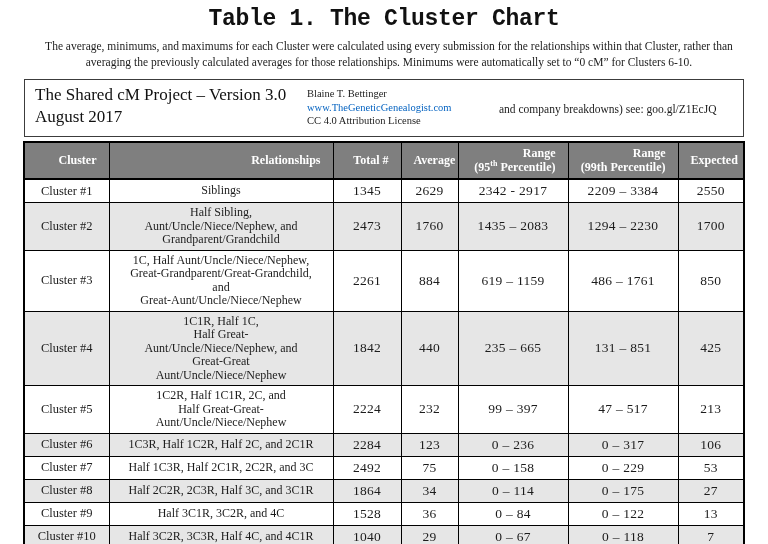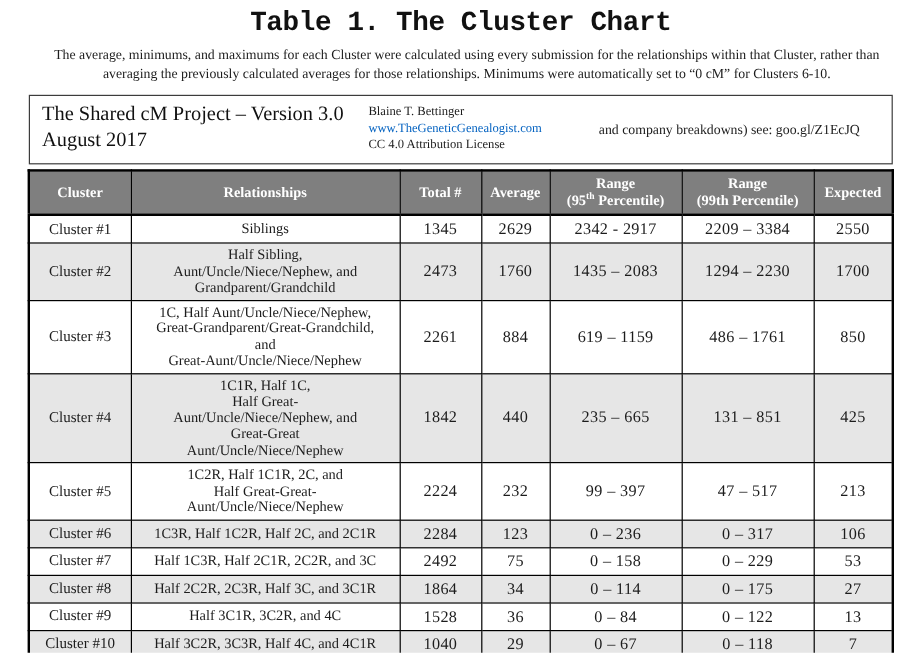--- a/index.html
+++ b/index.html
@@ -71,23 +71,23 @@
     table-layout: fixed;
     border: 2px solid var(--border, #000000);
   }
   table.cluster-table th {
     background: var(--header-bg, #7f7f7f);
     color: var(--header-text, #ffffff);
     font-size: 12px;
     font-weight: 700;
     border: 1px solid var(--border, #000000);
     border-bottom: 2px solid var(--border, #000000);
-    padding: 4px 2px;
+    padding: 4px 12px;
     line-height: 13.5px;
-    text-align: center;
+    text-align: right;
     vertical-align: middle;
   }
   table.cluster-table th sup {
     font-size: 8px;
     line-height: 0;
   }
   table.cluster-table td {
     border: 1px solid var(--border, #000000);
     text-align: center;
     vertical-align: middle;

